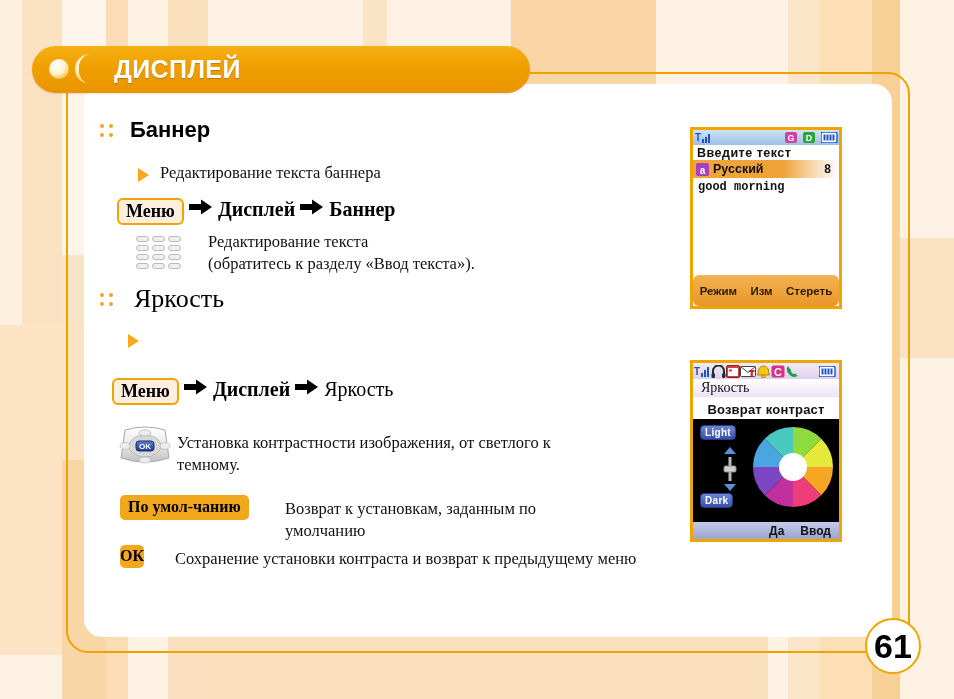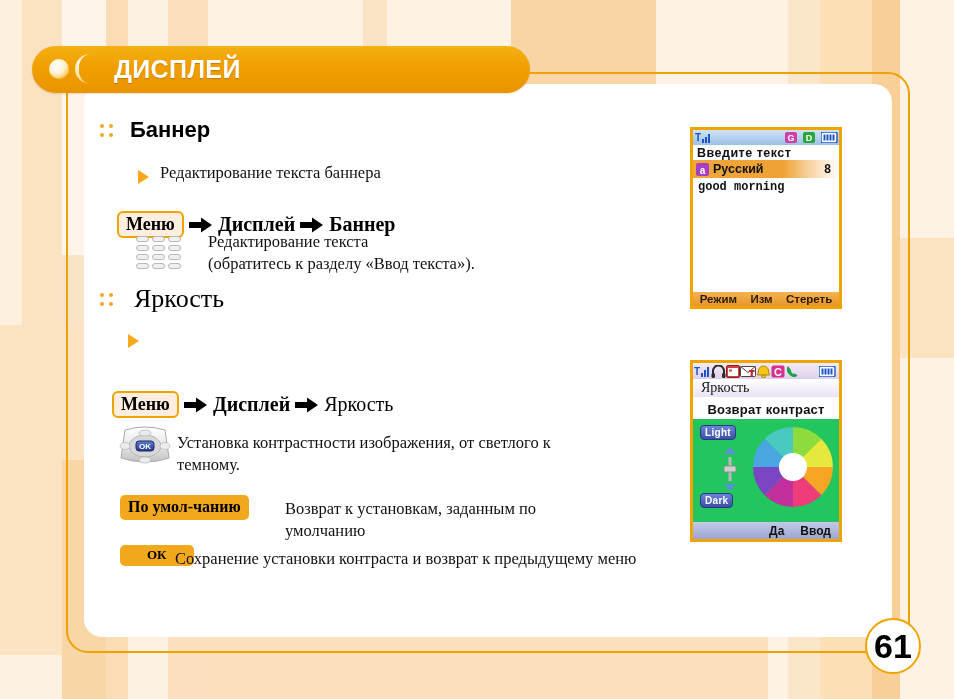--- a/index.html
+++ b/index.html
@@ -51,29 +51,29 @@
   .dots i:nth-child(4){left:9px;top:11px;}
   .sec-title-sans{
     font-family:"Liberation Sans",sans-serif;font-weight:bold;font-size:22px;
     color:#000;vertical-align:middle;margin-left:9px;
   }
   .sec-title-serif{
     font-family:"Liberation Serif",serif;font-size:26px;
     color:#000;vertical-align:middle;margin-left:13px;
   }
   
-  .bullet-row{position:absolute;display:flex;align-items:flex-end;}
+  .bullet-row{position:absolute;display:flex;align-items:center;}
   .tri{
     width:0;height:0;border-left:11px solid #f7a81b;
     border-top:7px solid transparent;border-bottom:7px solid transparent;
     margin-top:4px;flex:none;
   }
   .bullet-txt{font-size:16.5px;color:#111;margin-left:11px;line-height:1.25;}
   
-  .path{position:absolute;display:flex;align-items:center;margin-top:13px;}
+  .path{position:absolute;display:flex;}
   .menu-chip{
     border:2px solid #f0a400;border-radius:6px;background:#fdeee0;
     font-family:"Liberation Serif",serif;font-weight:bold;font-size:18px;
     color:#000;padding:1px 7px 2px;line-height:1.12;
   }
   .arrow{position:relative;width:26px;height:18px;margin:0 4px;flex:none;}
   .arrow svg{display:block;}
   .path-step{font-family:"Liberation Serif",serif;font-weight:bold;font-size:20px;color:#000;}
   .path-step.reg{font-weight:normal;}
   
@@ -104,37 +104,37 @@
     height:18px;position:relative;
     background:linear-gradient(to right,#f0a63c 0%,#efa236 62%,#f6cf9a 78%,#ffffff 100%);
     display:flex;align-items:center;
   }
   .p1-body{
     background:#fff;height:100px;
     font-family:"Liberation Mono",monospace;font-size:12px;
     padding:2px 5px 0;color:#111;font-weight:bold;
   }
   .p1-soft{
-    position:absolute;left:0;right:0;bottom:0;height:14px;
+    position:absolute;left:0;right:0;bottom:0;height:31px;
     background:linear-gradient(to bottom,#f3b350,#e9962b);
     display:flex;align-items:center;justify-content:space-around;
-    font-family:"Liberation Sans",sans-serif;font-weight:bold;font-size:11.5px;color:#2a1a00;
+    font-family:"Liberation Sans",sans-serif;font-weight:bold;font-size:11.5px;color:#2a1a00;border-radius:6px;
   }
   
   #ph2{left:690px;top:360px;width:152px;height:182px;}
   .p2-status{height:16px;background:linear-gradient(to bottom,#f1eaf7,#ded0ec);display:flex;align-items:center;padding-left:1px;}
   .p2-title{
     background:linear-gradient(to bottom,#ffffff,#ece2f5);
     font-family:"Liberation Serif",serif;font-size:14px;padding:1px 0 1px 8px;color:#111;
   }
   .p2-sub{
     font-family:"Liberation Sans",sans-serif;font-weight:bold;font-size:13px;
     color:#111;text-align:center;padding:5px 0 2px;background:#fff;letter-spacing:.2px;
   }
-  .p2-main{position:relative;height:108px;background:#22c55e;padding-left:26px;}
+  .p2-main{position:relative;height:108px;background:#000000;padding-left:26px;}
   .lightdark{
     position:absolute;background:linear-gradient(to bottom,#6b84d8,#3a4fa8);
     border:1px solid #2a3a80;border-radius:4px;color:#fff;
     font-family:"Liberation Sans",sans-serif;font-weight:bold;font-size:10px;
     padding:1px 4px;letter-spacing:.3px;
   }
   .p2-soft{
     position:absolute;left:0;right:0;bottom:0;height:17px;
     background:linear-gradient(to bottom,#c3cbe8,#9aa5cf);
     display:flex;align-items:center;justify-content:flex-end;gap:16px;padding-right:8px;
@@ -292,21 +292,21 @@
   <ellipse cx="8" cy="22" rx="5" ry="3.5" fill="#ececec" stroke="#b5b5b5" stroke-width=".7"></ellipse>
   <ellipse cx="48" cy="22" rx="5" ry="3.5" fill="#ececec" stroke="#b5b5b5" stroke-width=".7"></ellipse>
 </svg>
 <div class="para" style="left:177px;top:432px;">Установка контрастности изображения, от светлого к</div>
 <div class="para" style="left:177px;top:454px;">темному.</div>
 
 <div class="badge" style="position:absolute;left:120px;top:495px;font-size:16px;padding:3px 8px 4px;">По умол-чанию</div>
 <div class="para" style="left:285px;top:498px;">Возврат к установкам, заданным по</div>
 <div class="para" style="left:285px;top:520px;">умолчанию</div>
 
-<div class="badge" style="position:absolute;left:120px;top:545px;font-size:13px;padding:2px 27px 3px;">ОК</div>
+<div class="badge" style="position:absolute;left:120px;top:545px;font-size:16px;padding:2px 0 3px;">ОК</div>
 <div class="para" style="left:175px;top:548px;">Сохранение установки контраста и возврат к предыдущему меню</div>
 
 <div class="phone" id="ph1">
   <div class="p1-status">
     <svg style="position:absolute;left:2px;top:1px;" width="18" height="13" viewBox="0 0 18 13">
       <text x="0" y="10" font-family="Liberation Sans, sans-serif" font-size="10" font-weight="bold" fill="#1a54c8">T</text>
       <rect x="7" y="8" width="2" height="4" fill="#1a54c8"></rect>
         <rect x="10" y="6" width="2" height="6" fill="#1a54c8"></rect>
       <rect x="13" y="3" width="2" height="9" fill="#1a54c8"></rect>
     </svg>

